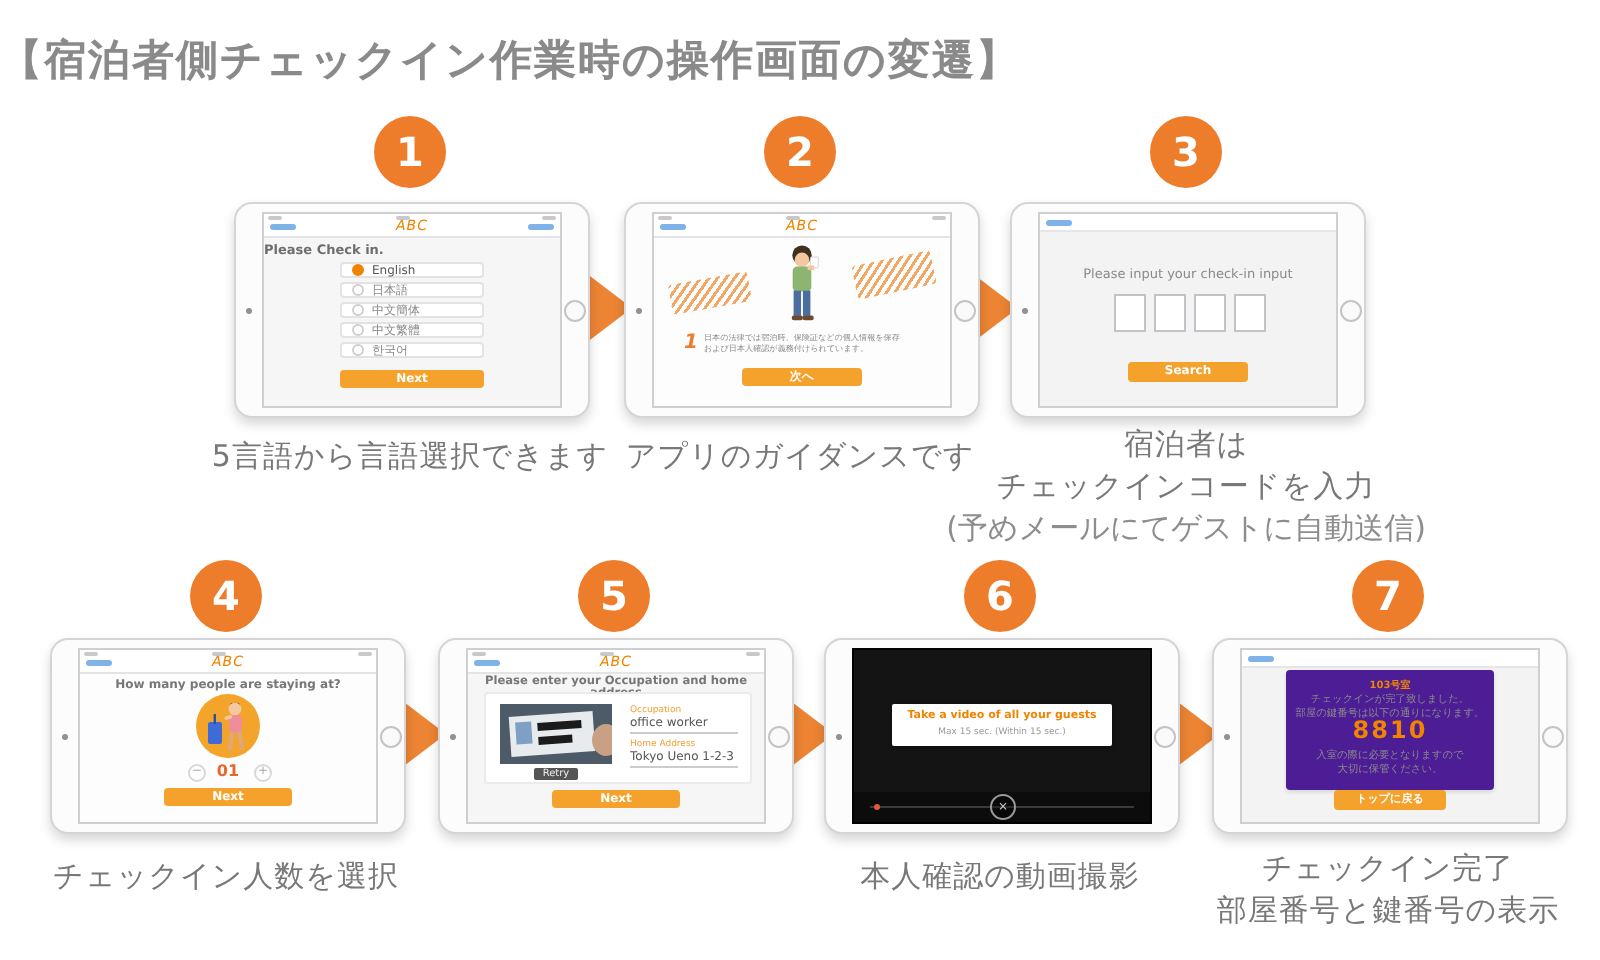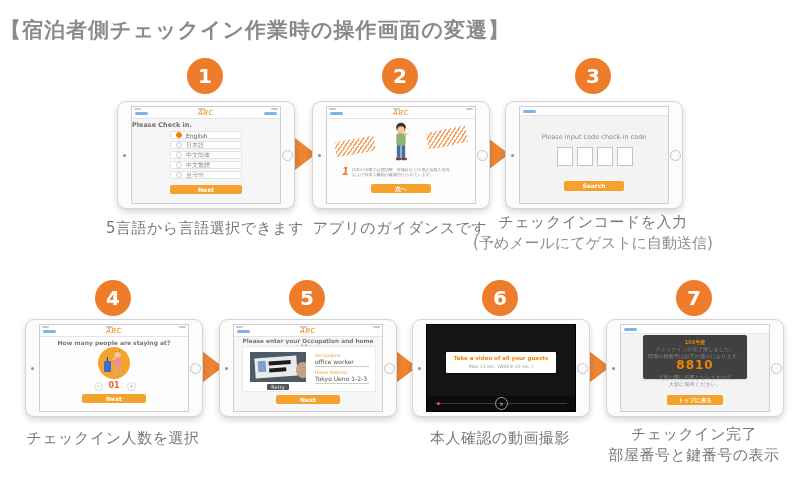--- a/index.html
+++ b/index.html
@@ -101,21 +101,21 @@
   .banner-title{position:absolute;left:0;right:0;top:3px;text-align:center;font-size:5.5px;color:#f08300;font-weight:bold;}
   .banner-sub{position:absolute;left:0;right:0;top:12px;text-align:center;font-size:4.5px;color:#999;}
   .s6-bottombar{position:absolute;left:0;right:0;bottom:0;height:15px;background:#0c0c0c;}
   .s6-line{position:absolute;left:8px;right:8px;top:7px;height:1px;background:#3a3a3a;}
   .rec-dot{position:absolute;left:10px;top:6px;width:3px;height:3px;border-radius:50%;background:#e05a3a;}
   .close-circle{
     position:absolute;left:50%;top:1px;margin-left:-6px;width:11px;height:11px;border:1px solid #9a9a9a;border-radius:50%;
     color:#cfcfcf;font-size:6px;line-height:11px;text-align:center;background:rgba(0,0,0,.3);
   }
   
-  .s7-card{position:absolute;left:22px;top:10px;width:104px;height:44px;background:#404040;border-radius:2px;box-shadow:0 1px 2px rgba(0,0,0,.12);}
+  .s7-card{position:absolute;left:22px;top:10px;width:104px;height:60px;background:#4c1d95;border-radius:2px;box-shadow:0 1px 2px rgba(0,0,0,.12);}
   .room-label{position:absolute;left:0;right:0;top:4px;text-align:center;font-size:5px;color:#f08300;font-weight:bold;}
   .s7-msg{position:absolute;left:0;right:0;text-align:center;font-size:5.2px;color:#8a8a8a;}
   .key-number{position:absolute;left:0;right:0;top:23px;text-align:center;font-size:12px;font-weight:bold;color:#f08300;letter-spacing:1px;}
 </style>
 </head>
 <body>
 
 <div class="main-title">【宿泊者側チェックイン作業時の操作画面の変遷】</div>
 
 <div class="stepnum" style="left:187px;top:58px;">1</div>
@@ -203,29 +203,30 @@
 </div>
 <div class="caption" style="left:280px;top:218px;">アプリのガイダンスです</div>
 
 <div class="ipad" style="left:505px;top:101px;width:176px;height:106px;">
   <span class="cam"></span>
   <span class="home"></span>
   <div class="screen" style="background:#f3f3f4;">
     <div class="whitestrip">
       <span class="navlink" style="left:3px;top:2.5px;"></span>
     </div>
-    <div class="s3-heading">Please input code check-in code</div>
+    <div class="s3-heading">Please input your check-in input</div>
     <div class="codebox" style="left:37px;"></div>
     <div class="codebox" style="left:57px;"></div>
     <div class="codebox" style="left:77px;"></div>
     <div class="codebox" style="left:97px;"></div>
     <div class="btn" style="left:44px;top:74px;width:60px;height:10px;line-height:10px;">Search</div>
   </div>
 </div>
 <div class="caption" style="left:473px;top:212px;">
+  <div>宿泊者は</div>
   <div>チェックインコードを入力</div>
   <div class="caption-note">(予めメールにてゲストに自動送信)</div>
 </div>
 
 <div class="ipad" style="left:25px;top:319px;width:176px;height:96px;">
   <span class="cam"></span>
   <span class="home"></span>
   <div class="screen" style="background:#fdfdfd;">
     <div class="navbar">
       <span class="statusdash" style="left:2px;"></span>

